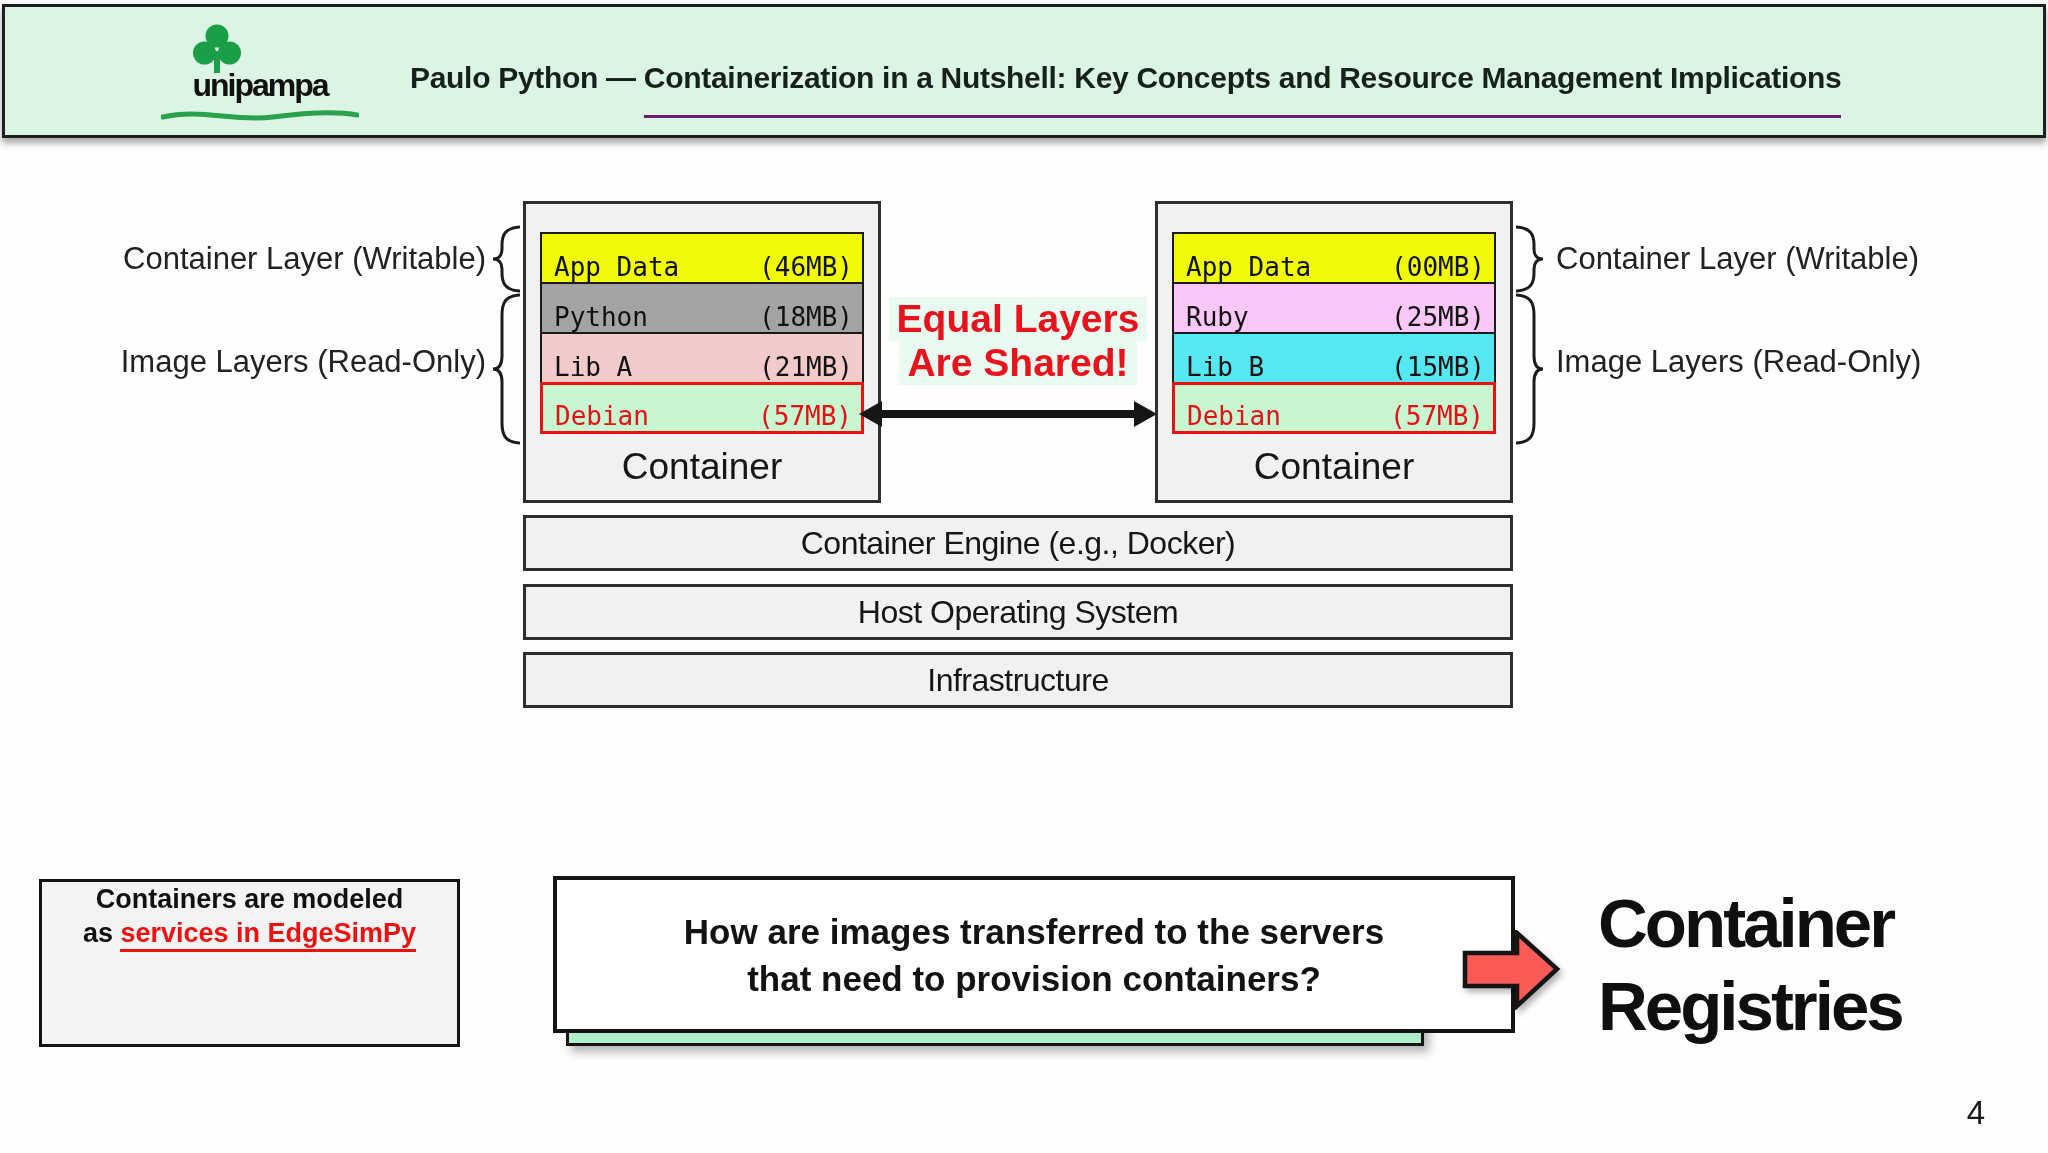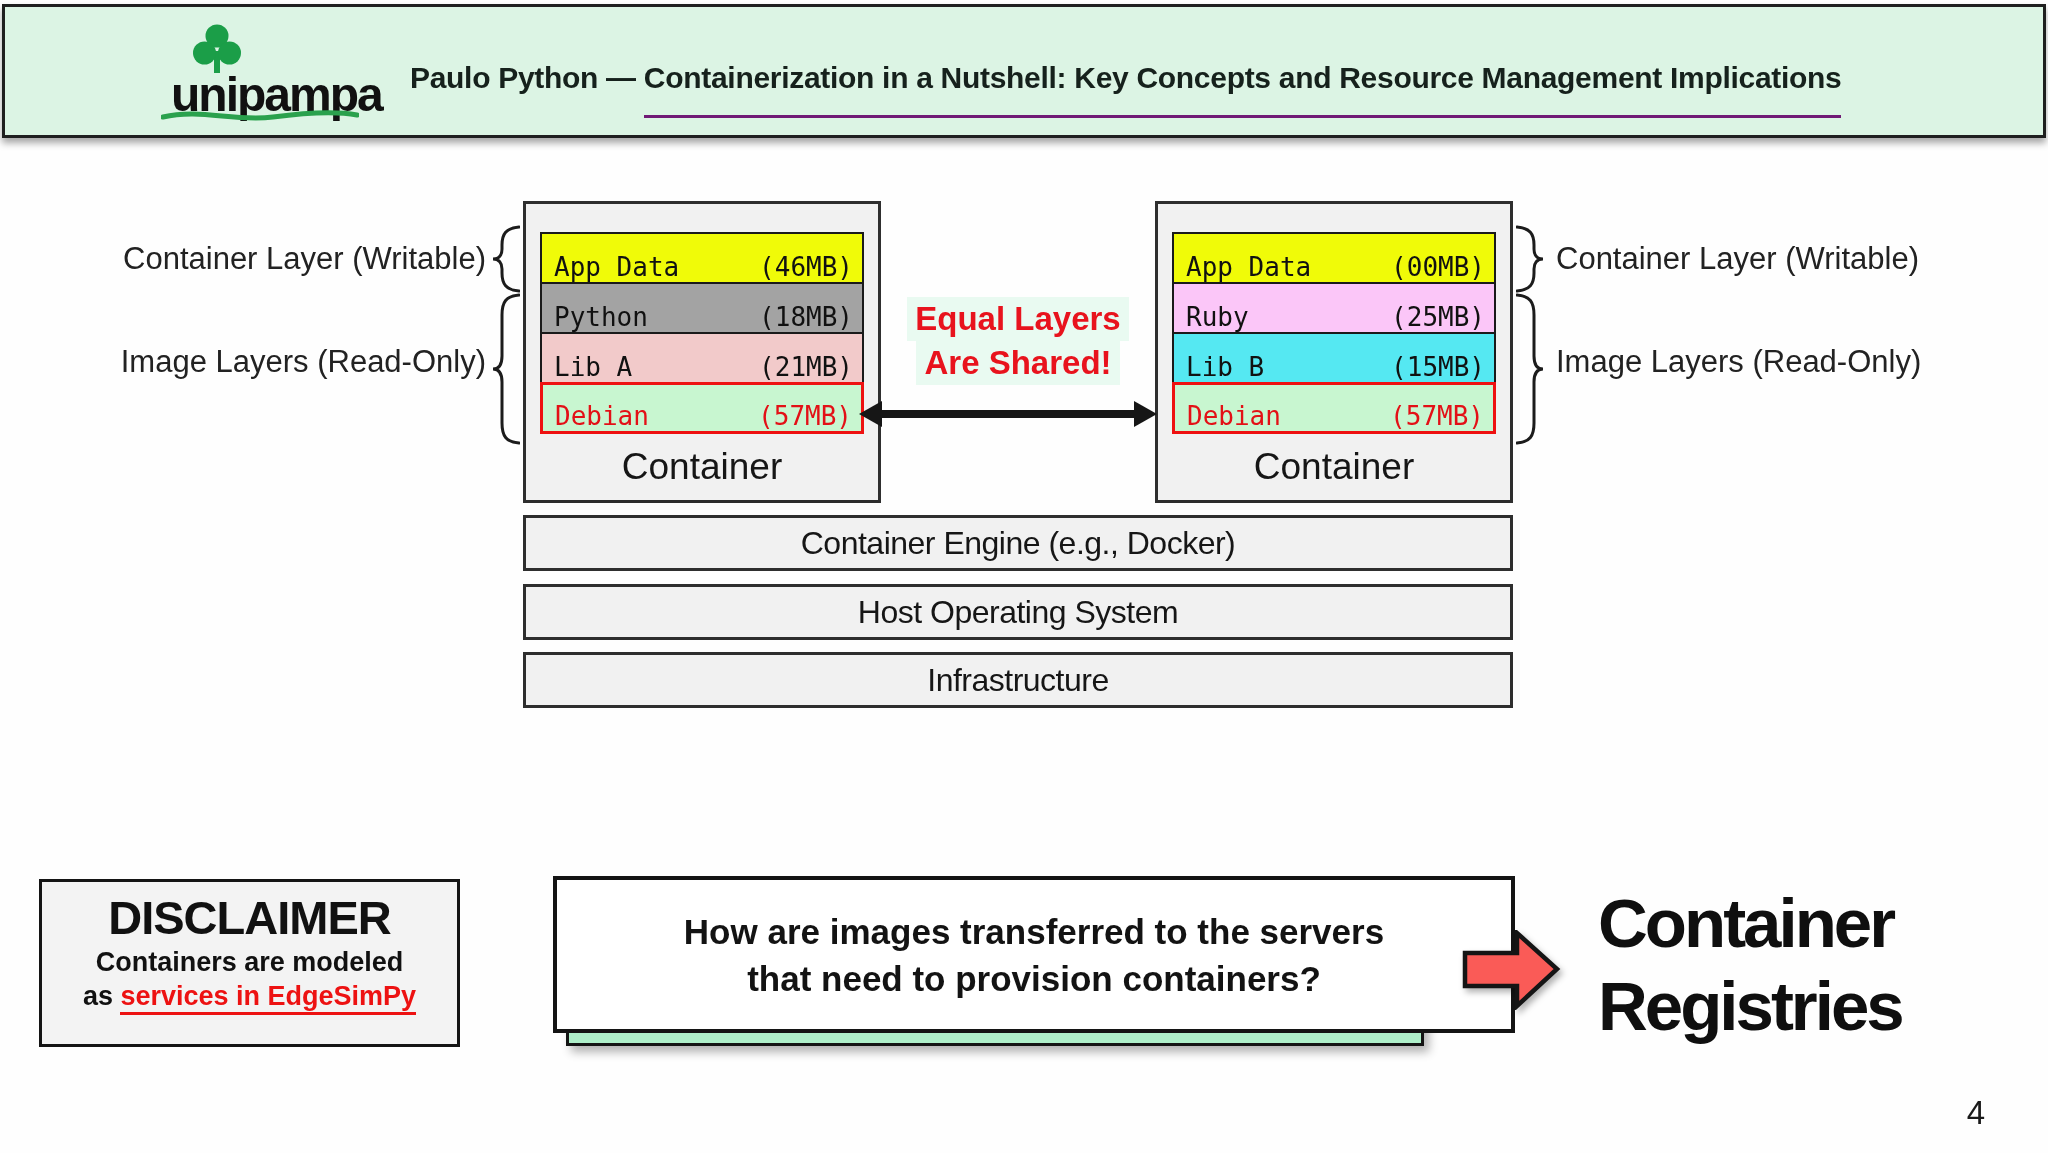--- a/index.html
+++ b/index.html
@@ -5,21 +5,21 @@
   html,body{margin:0;padding:0;background:#fff;}
   .slide{position:relative;width:2048px;height:1153px;background:#fefefe;overflow:hidden;
          font-family:"Liberation Sans",sans-serif;color:#141414;}
 
   
   .header{position:absolute;left:2px;top:4px;width:2038px;height:128px;
           background:#dcf4e4;border:3px solid #1f1f1f;
           box-shadow:0 5px 7px rgba(0,0,0,.35);}
   .logo-tree{position:absolute;left:186px;top:16px;}
   .logo-word{position:absolute;left:152px;top:60px;width:206px;text-align:center;
-             font-size:48px;font-weight:700;letter-spacing:-2px;color:#111;margin-left:14px;}
+             font-size:32px;font-weight:700;letter-spacing:-2px;color:#111;}
   .logo-swoosh{position:absolute;left:156px;top:100px;}
   .title{position:absolute;left:405px;top:54px;font-size:30px;font-weight:700;
          letter-spacing:-0.3px;color:#16211c;white-space:nowrap;}
   .title .u{border-bottom:3px solid #701a75;padding-bottom:21px;text-align:right;}
 
   
   .side-label{position:absolute;font-size:31px;color:#222;white-space:nowrap;}
   .lab-wl{left:0;top:241px;width:486px;text-align:right;}
   .lab-rl{left:0;top:344px;width:486px;text-align:right;}
   .lab-wr{left:1556px;top:241px;}
@@ -35,21 +35,21 @@
          font-size:26px;color:#111;display:flex;align-items:flex-end;}
   .layer .lname{margin-left:12px;}
   .layer .lsize{position:absolute;right:9px;}
   .layer.r0{top:28px;} .layer.r1{top:78px;} .layer.r2{top:128px;} .layer.r3{top:178px;}
   .layer.shared{border-width:3.5px;color:#e31016;}
   .cbox .clabel{position:absolute;left:0;top:242px;width:100%;text-align:center;
         font-size:37px;font-weight:500;color:#161616;font-family:"Liberation Sans",sans-serif;}
 
   
   .shared-note{position:absolute;left:872px;top:297px;width:292px;text-align:center;
-        font-size:33px;line-height:40px;font-weight:700;color:#e8131d;}
+        font-size:39px;line-height:40px;font-weight:700;color:#e8131d;}
   .shared-note span{background:#e9faf1;padding:2px 8px;display:inline-block;}
   .dbl-arrow{position:absolute;left:858px;top:397px;}
 
   
   .bar{position:absolute;left:523px;width:990px;height:56px;background:#f1f1f1;
        border:3px solid #2e2e2e;box-sizing:border-box;display:flex;align-items:center;
        justify-content:center;font-size:32px;font-weight:500;letter-spacing:-0.5px;color:#161616;}
   .bar.b0{top:515px;} .bar.b1{top:584px;} .bar.b2{top:652px;}
 
   
@@ -161,21 +161,20 @@
     <line x1="20" y1="17" x2="280" y2="17" stroke="#161616" stroke-width="8"></line>
     <polygon points="24,4 24,30 1,17" fill="#161616"></polygon>
     <polygon points="276,4 276,30 299,17" fill="#161616"></polygon>
   </svg>
 
   <div class="bar b0">Container Engine (e.g., Docker)</div>
   <div class="bar b1">Host Operating System</div>
   <div class="bar b2">Infrastructure</div>
 
   <div class="disclaimer">
-    <div class="dtitle">DISCLAIMER</div>
     <div class="dline">Containers are modeled</div>
     <div class="dline"><span>as </span><span class="dlink">services in EdgeSimPy</span></div>
   </div>
 
   <div class="q-shadow"></div>
   <div class="q-box">
     <div>How are images transferred to the servers</div>
     <div>that need to provision containers?</div>
   </div>
 

